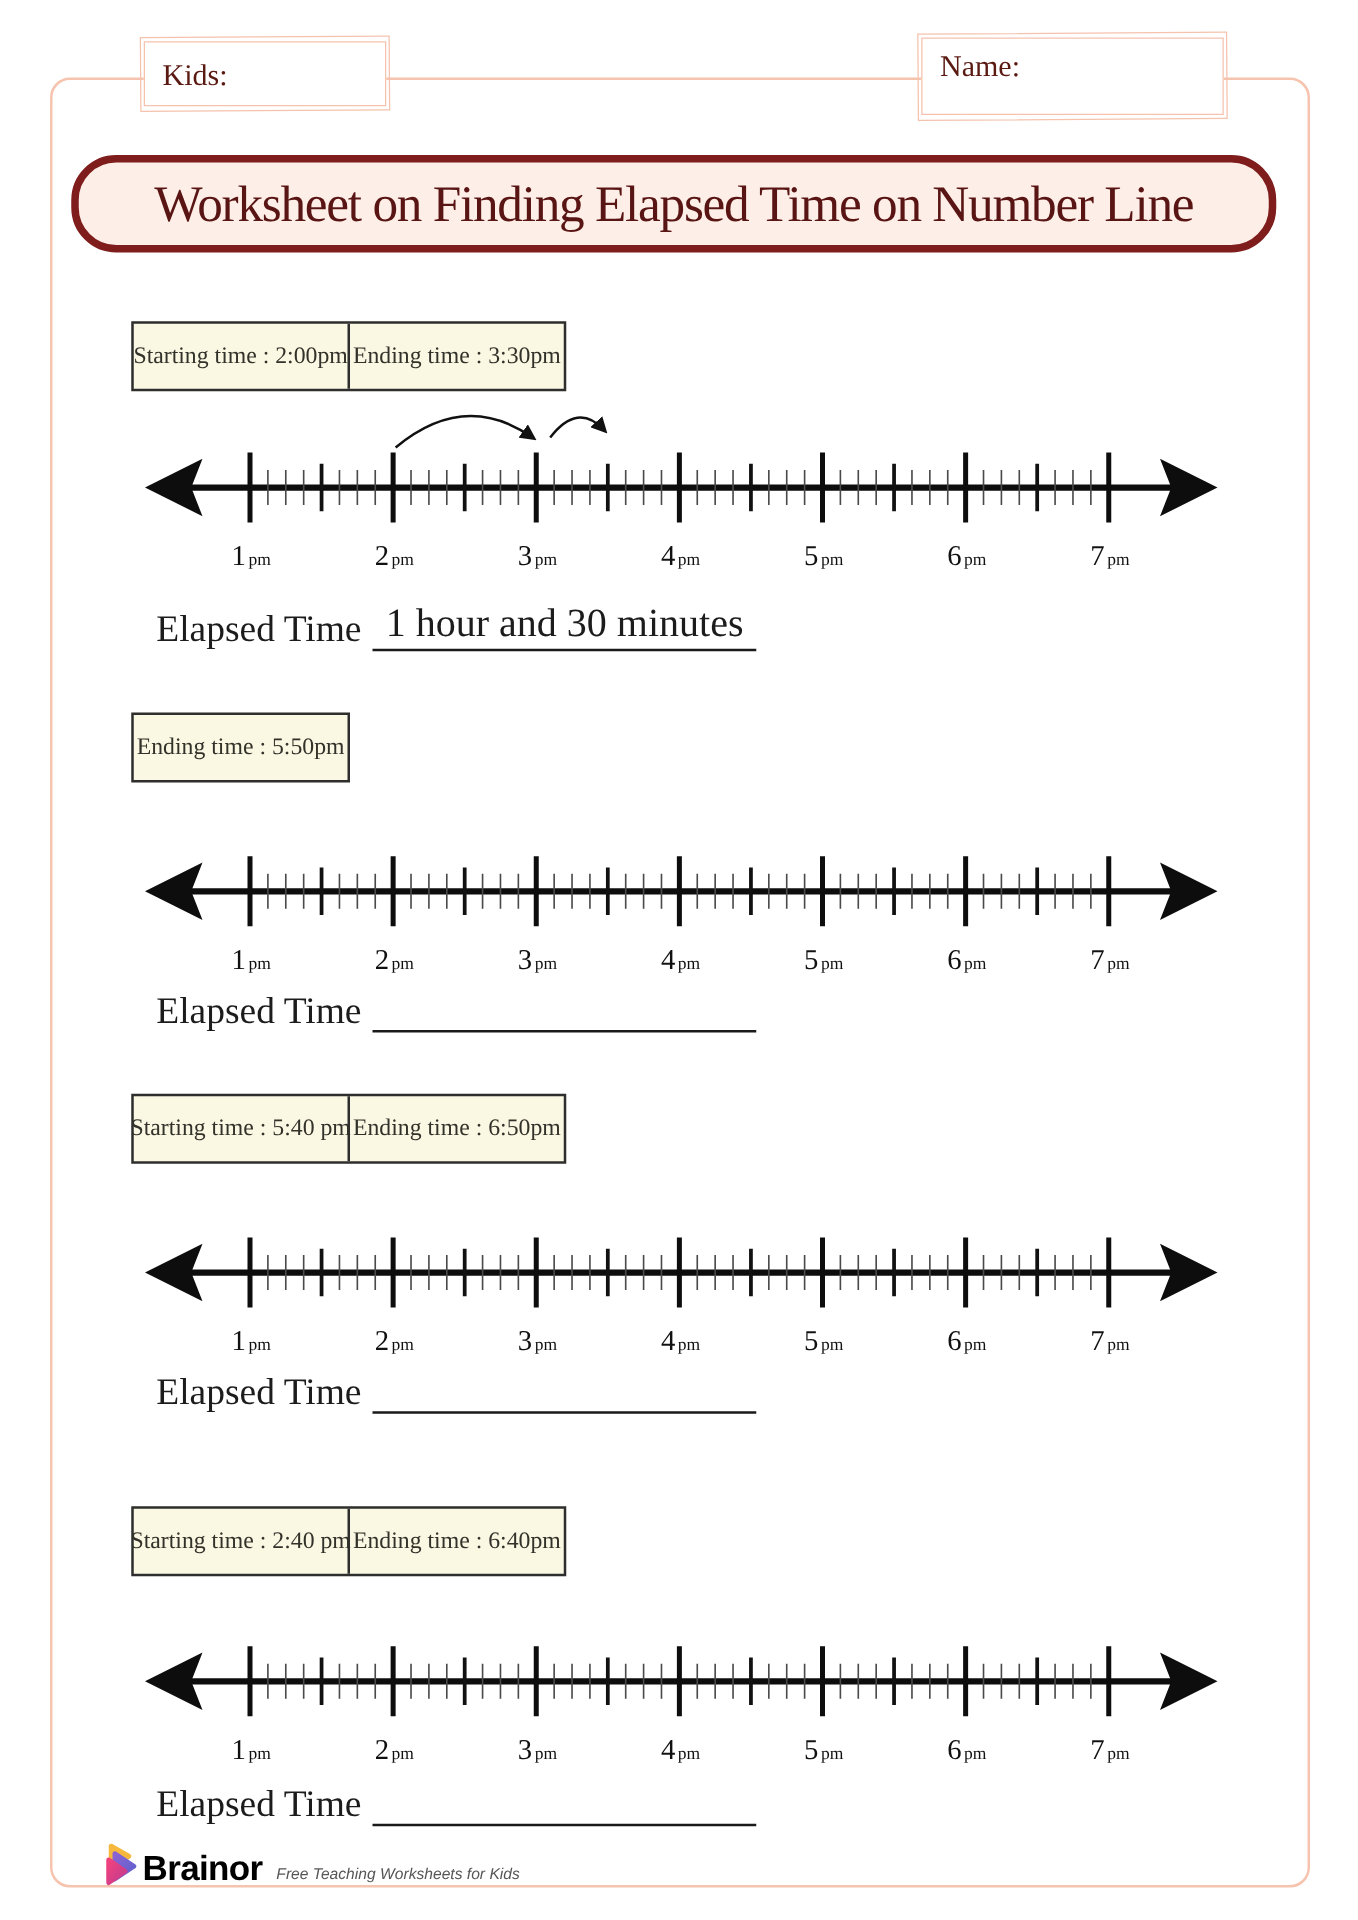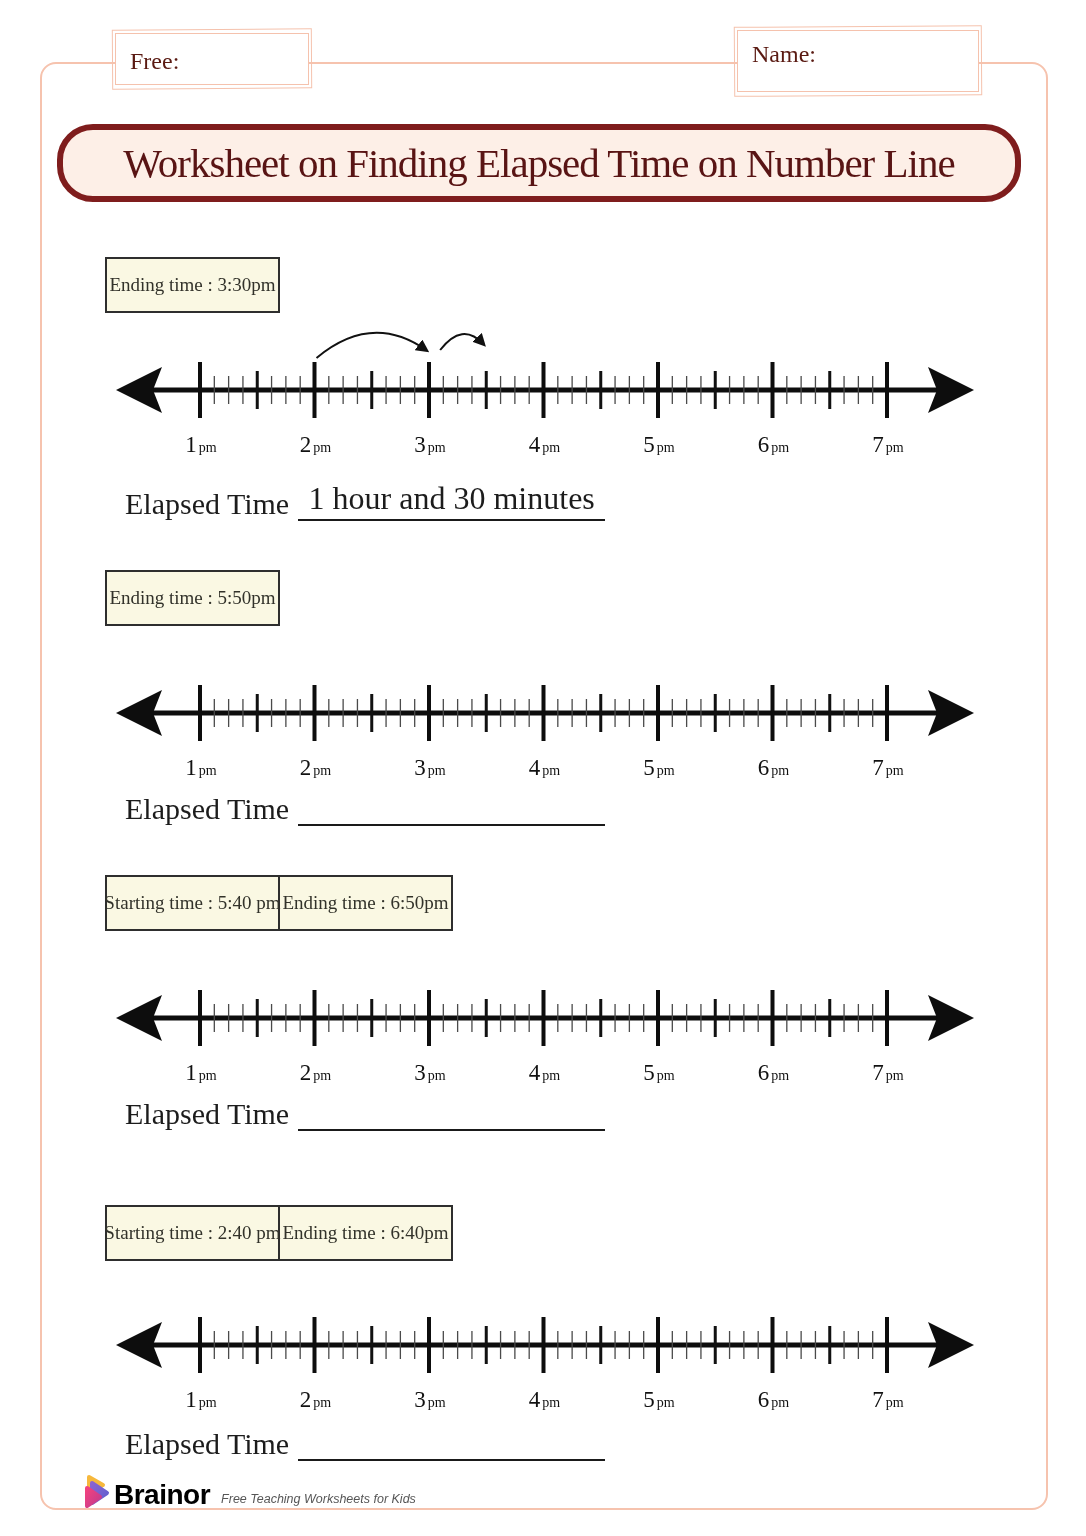--- a/index.html
+++ b/index.html
@@ -76,34 +76,35 @@
   .brand-tagline{
     font-size:12.5px;color:#565656;margin-left:11px;padding-bottom:4px;white-space:nowrap;font-style:italic;
   }
 </style>
 </head>
 <body>
 
 <div class="page-border"></div>
 
 <div class="sketch-box date-box">
-  <span class="box-label">Free:</span>
+  <span class="box-label">Kids:</span>
 </div>
 
 <div class="sketch-box name-box">
   <span class="box-label">Name:</span>
 </div>
 
 <div class="title-banner">
   <span class="title-text">Worksheet on Finding Elapsed Time on Number Line</span>
 </div>
 
 <div id="problems-container">
   <div class="problem p0">
     <div class="info-table">
+      <div class="info-cell first">Starting time : 2:00pm</div>
       <div class="info-cell">Ending  time : 3:30pm</div>
     </div>
     <svg class="numberline" viewBox="0 0 870 150" width="870" height="150">
         <line x1="30" y1="80" x2="840" y2="80" stroke="#0d0d0d" stroke-width="5"></line>
         <path d="M6 80 L52 57 L43 80 L52 103 Z" fill="#0d0d0d"></path>
         <path d="M864 80 L818 57 L827 80 L818 103 Z" fill="#0d0d0d"></path>
         <rect x="88" y="52" width="4" height="56" fill="#0d0d0d"></rect>
         <text x="91" y="142" text-anchor="middle" fill="#111" font-family="&quot;Liberation Serif&quot;, serif"><tspan font-size="23">1</tspan><tspan font-size="14" dx="2">pm</tspan></text>
         <rect x="103.6625" y="66" width="1.3" height="28" fill="#4a4a4a"></rect>
         <rect x="117.975" y="66" width="1.3" height="28" fill="#4a4a4a"></rect>

